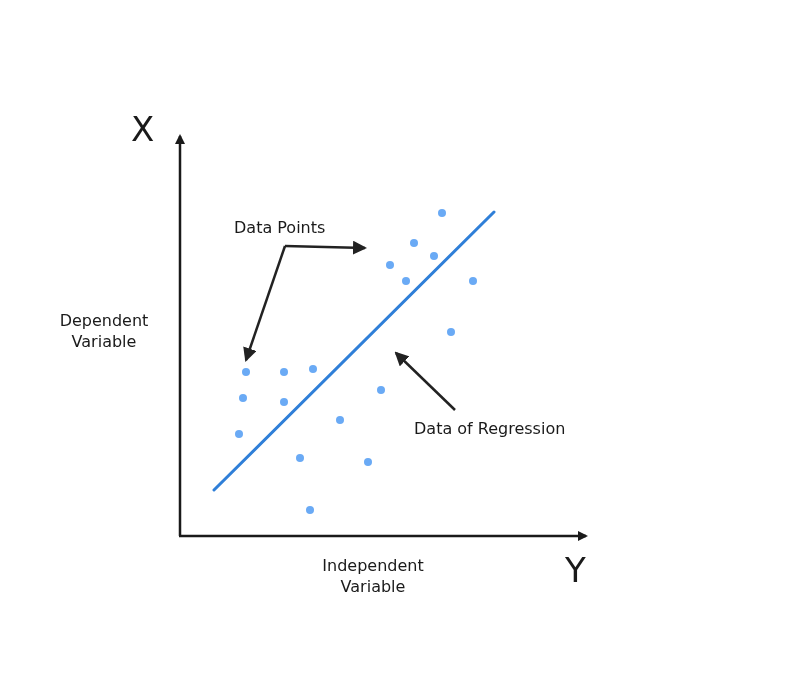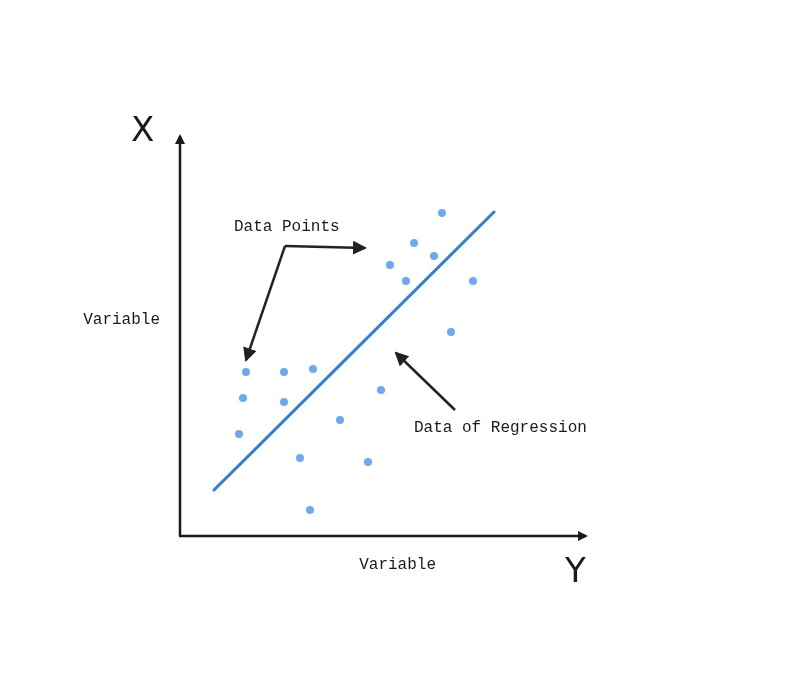--- a/index.html
+++ b/index.html
@@ -1,20 +1,20 @@
 <!DOCTYPE html>
 <html><head>
 <meta charset="utf-8">
 <style>
   html, body { margin: 0; padding: 0; background: #ffffff; }
   body { width: 809px; height: 679px; position: relative; overflow: hidden;
          font-family: "DejaVu Sans", "Liberation Sans", sans-serif; color: #1a1a1a; }
   .abs { position: absolute; }
   .axis-letter { font-size: 34px; font-weight: 500; line-height: 1; }
-  .label { font-size: 16px; text-align: right; line-height: 21px; white-space: nowrap; font-family: Liberation Mono, monospace; }
+  .label { font-size: 16px; text-align: center; line-height: 21px; white-space: nowrap; }
   svg { position: absolute; left: 0; top: 0; }
 </style>
 </head>
 <body>
 
 <svg id="plot" width="809" height="679">
   <defs>
     <marker id="ah" markerWidth="10" markerHeight="10" refX="8" refY="5" orient="auto" markerUnits="userSpaceOnUse">
       <path d="M0,0 L10,5 L0,10 Z" fill="#1a1a1a"></path>
     </marker>
@@ -51,21 +51,23 @@
     <polyline points="285,246 365,248" fill="none" stroke="#222" stroke-width="2.5" marker-end="url(#ah2)"></polyline>
     <polyline points="285,246 246,360" fill="none" stroke="#222" stroke-width="2.5" marker-end="url(#ah2)"></polyline>
     <line x1="455" y1="410" x2="396" y2="353" stroke="#222" stroke-width="2.5" marker-end="url(#ah2)"></line>
   </g>
 </svg>
 
 <div class="abs axis-letter" style="left:131px; top:112px;">X</div>
 <div class="abs axis-letter" style="left:565px; top:553px;">Y</div>
 
 <div class="abs label" style="left:48px; top:310px; width:112px;">
+  <div>Dependent</div>
   <div>Variable</div>
 </div>
 
 <div class="abs label" style="left:310px; top:555px; width:126px;">
+  <div>Independent</div>
   <div>Variable</div>
 </div>
 
 <div class="abs label" style="left:234px; top:217px;">Data Points</div>
 <div class="abs label" style="left:414px; top:418px;">Data of Regression</div>
 
 </body></html>

